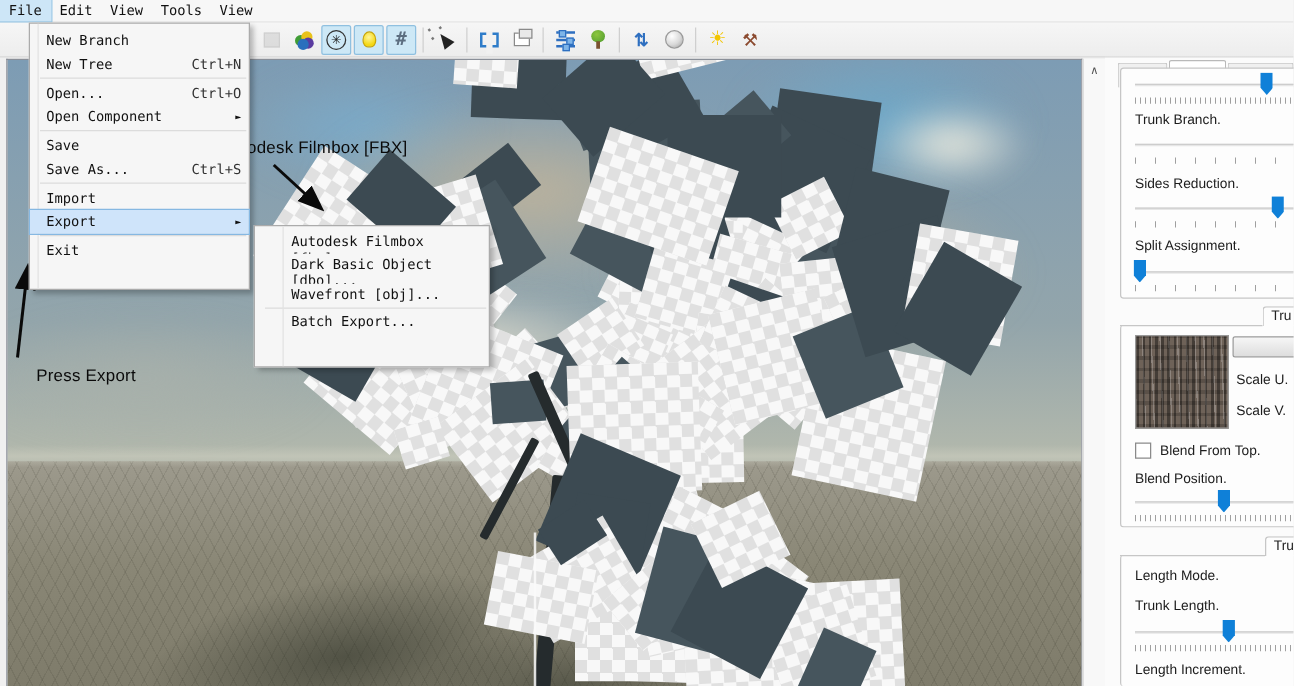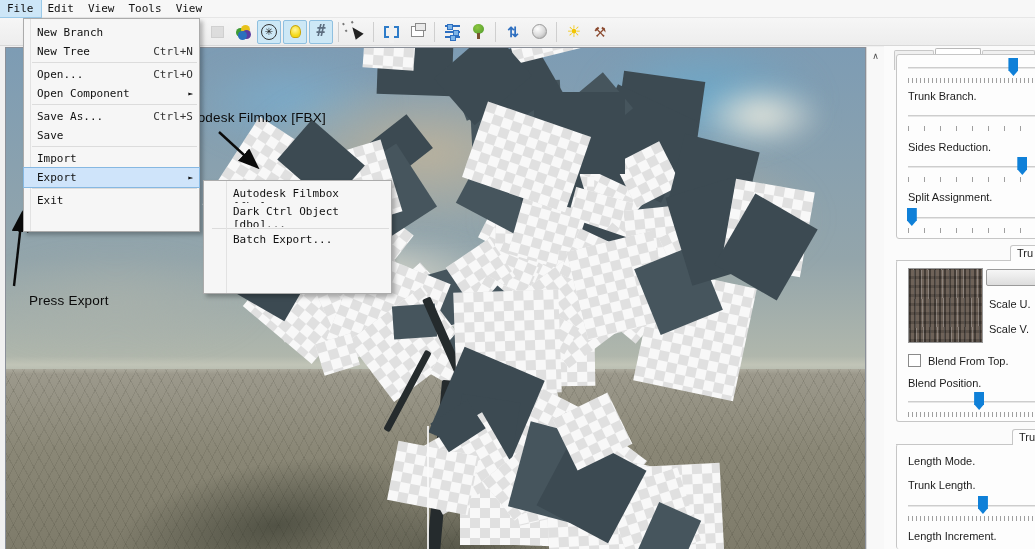--- a/index.html
+++ b/index.html
@@ -422,40 +422,41 @@
       <div class="menu-item">
         <span>Open...</span>
         <span class="sc">Ctrl+O</span>
       </div>
       <div class="menu-item">
         <span>Open Component</span>
         <span class="sub">►</span>
       </div>
       <div class="menu-sep"></div>
       <div class="menu-item">
+        <span>Save</span>
+      </div>
+      <div class="menu-item">
         <span>Save As...</span>
         <span class="sc">Ctrl+S</span>
-      </div>
-      <div class="menu-item">
-        <span>Save</span>
       </div>
       <div class="menu-sep"></div>
       <div class="menu-item">
         <span>Import</span>
       </div>
       <div class="menu-item hl">
         <span>Export</span>
         <span class="sub">►</span>
       </div>
       <div class="menu-sep"></div>
       <div class="menu-item">
         <span>Exit</span>
       </div>
     </div>
 
   <div id="submenu" class="popup">
       <div class="smenu-item one">Autodesk Filmbox [fbx]...</div>
-      <div class="smenu-item clip2">Dark Ctrl Object [dbo]...</div>
+      <div class="smenu-item clip2">Dark Basic Object [dbo]...</div>
+      <div class="smenu-item one">Wavefront [obj]...</div>
       <div class="menu-sep"></div>
       <div class="smenu-item one">Batch Export...</div>
     </div>
 
 </div>
 
 </body></html>

